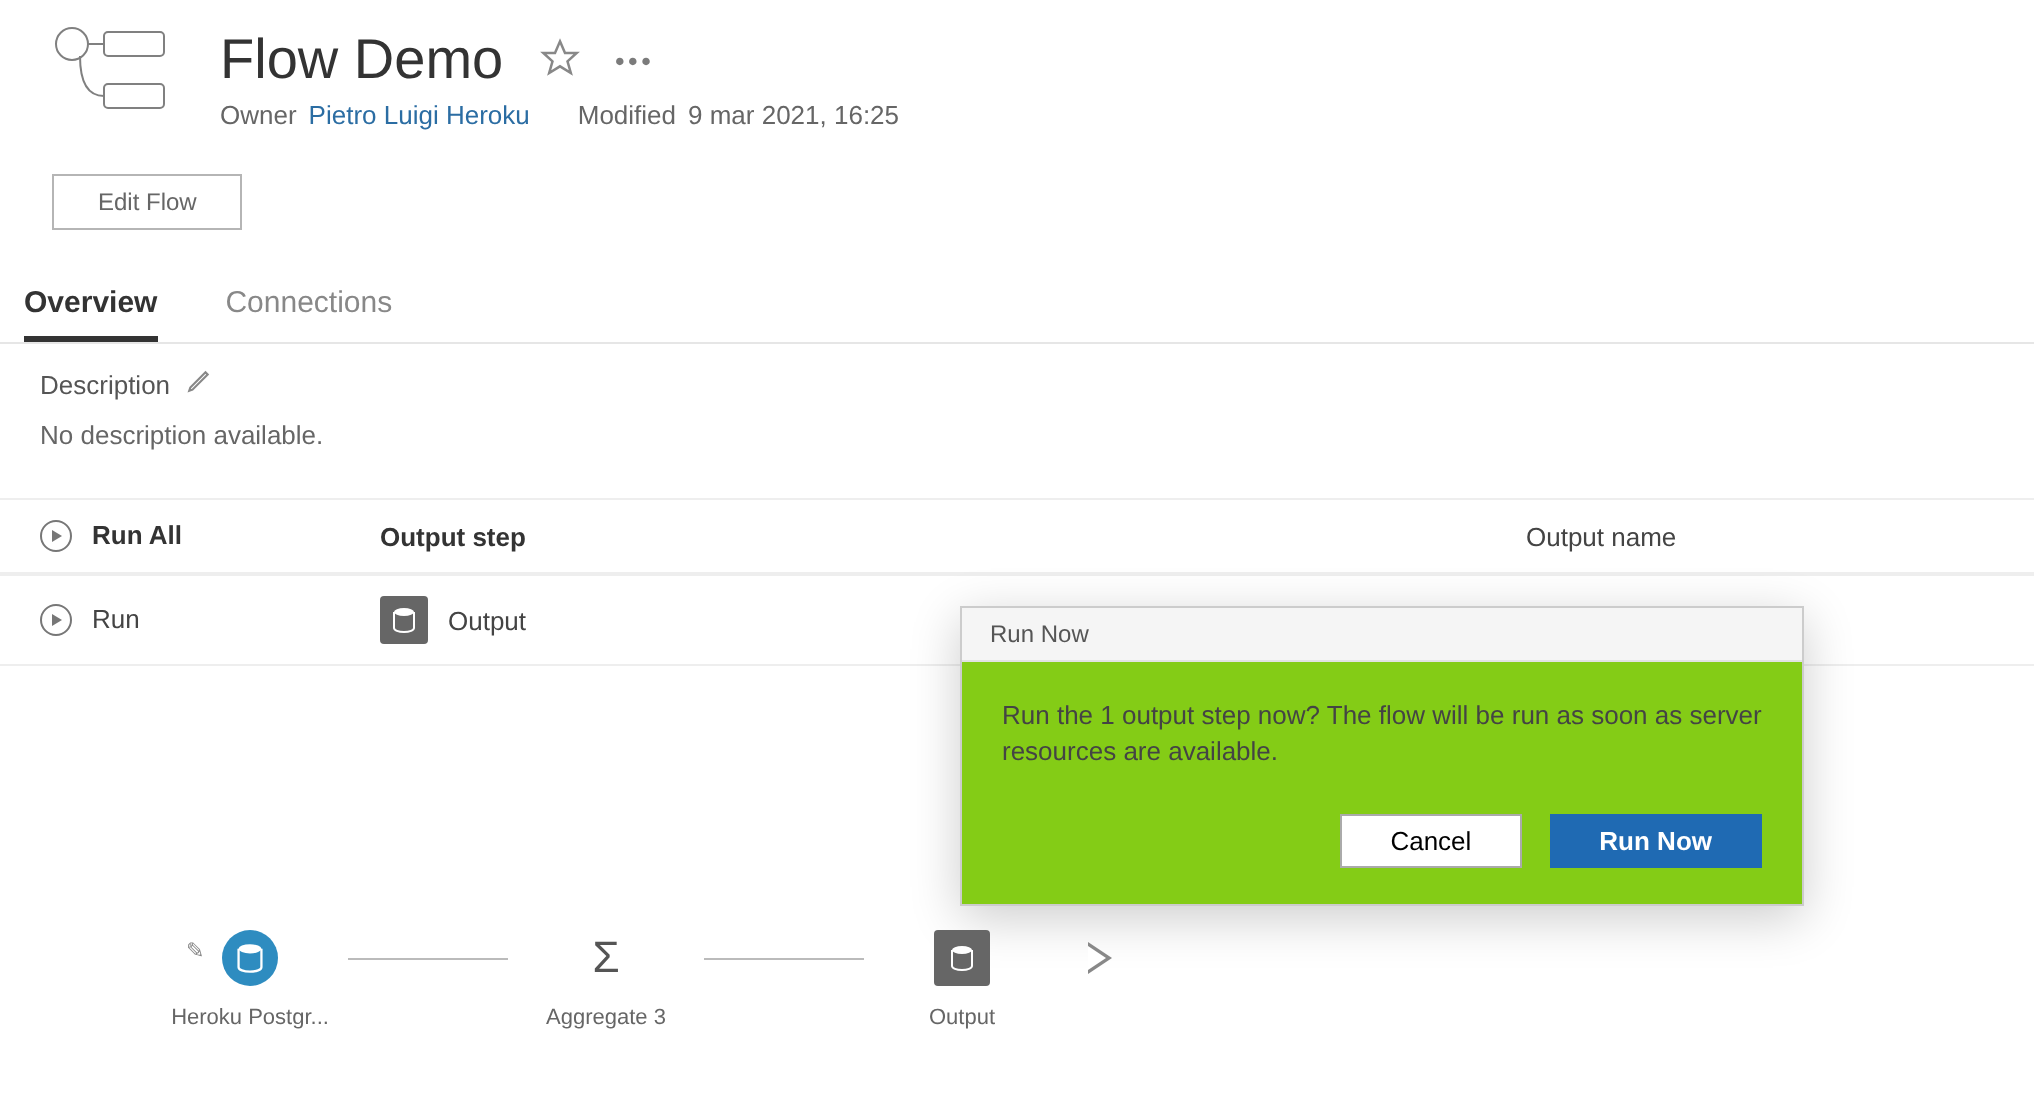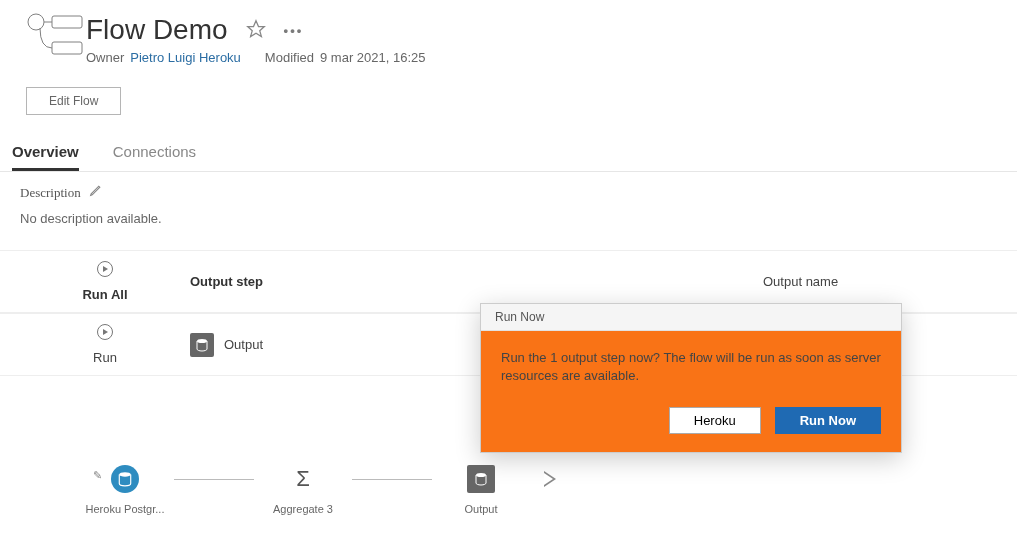--- a/index.html
+++ b/index.html
@@ -22,20 +22,21 @@
 
   .flow-icon {
     width: 60px;
     height: 56px;
     position: relative;
     flex-shrink: 0;
   }
   .flow-icon svg { stroke: #808080; fill: none; }
 
   .header-text {
+    margin-left: 24px;
     margin-top: 6px;
   }
 
   .title-row {
     display: flex;
     align-items: center;
     gap: 18px;
   }
   .title {
     font-size: 28px;
@@ -92,41 +93,40 @@
 
   .desc {
     padding: 12px 20px;
   }
   .desc-label {
     font-size: 13px;
     color: #555;
     display: inline-flex;
     align-items: center;
     gap: 8px;
-    font-family: Liberation Serif, serif;
   }
   .desc-text {
     margin-top: 10px;
     font-size: 13px;
     color: #666;
   }
 
   .table {
     margin-top: 12px;
   }
   .thead, .trow {
     display: flex;
     align-items: center;
     border-top: 1px solid #eee;
     border-bottom: 1px solid #eee;
     padding: 10px 20px;
   }
   .thead { font-size: 13px; color: #444; }
   .trow { font-size: 13px; color: #444; }
-  .c1 { width: 170px; display:flex; align-items:center; gap:10px; font-weight:600;flex-direction:column;}
+  .c1 { width: 170px; display:flex; align-items:flex-start; gap:10px; font-weight:600;}
   .c2 { width: 560px; display:flex; align-items:center; gap:10px; }
   .c3 { flex: 1; margin-left: 13px; }
   .thead .c1, .thead .c2 { font-weight: 600; color:#333;}
   .trow .c1 { font-weight: 400; }
 
   .play-circle {
     width:16px;height:16px;border:1px solid #777;border-radius:50%;
     display:inline-flex;align-items:center;justify-content:center;
   }
   .play-circle::before {
@@ -142,21 +142,21 @@
     display:flex;align-items:center;justify-content:center;
     color:#fff;font-size:12px;
   }
 
   
   .modal {
     position: absolute;
     left: 480px;
     top: 303px;
     width: 422px;
-    background: #f97316;
+    background: #84cc16;
     border: 1px solid #ccc;
     box-shadow: 0 6px 24px rgba(0,0,0,0.2);
   }
   .modal-head {
     background: #f5f5f5;
     padding: 6px 14px;
     font-size: 12px;
     color: #555;
     border-bottom: 1px solid #e2e2e2;
   }
@@ -313,21 +313,21 @@
     </div>
     <div class="c3">Data Source</div>
   </div>
 </div>
 
 
 <div class="modal">
   <div class="modal-head">Run Now</div>
   <div class="modal-body">Run the 1 output step now? The flow will be run as soon as server resources are available.</div>
   <div class="modal-foot">
-    <button class="btn">Heroku</button>
+    <button class="btn">Cancel</button>
     <button class="btn primary">Run Now</button>
   </div>
 </div>
 
 
 <div class="flow">
   <div class="node">
     <div class="shape circle">
       <span class="edit-badge">✎</span>
       <svg width="14" height="16" viewBox="0 0 12 14" fill="#fff">

